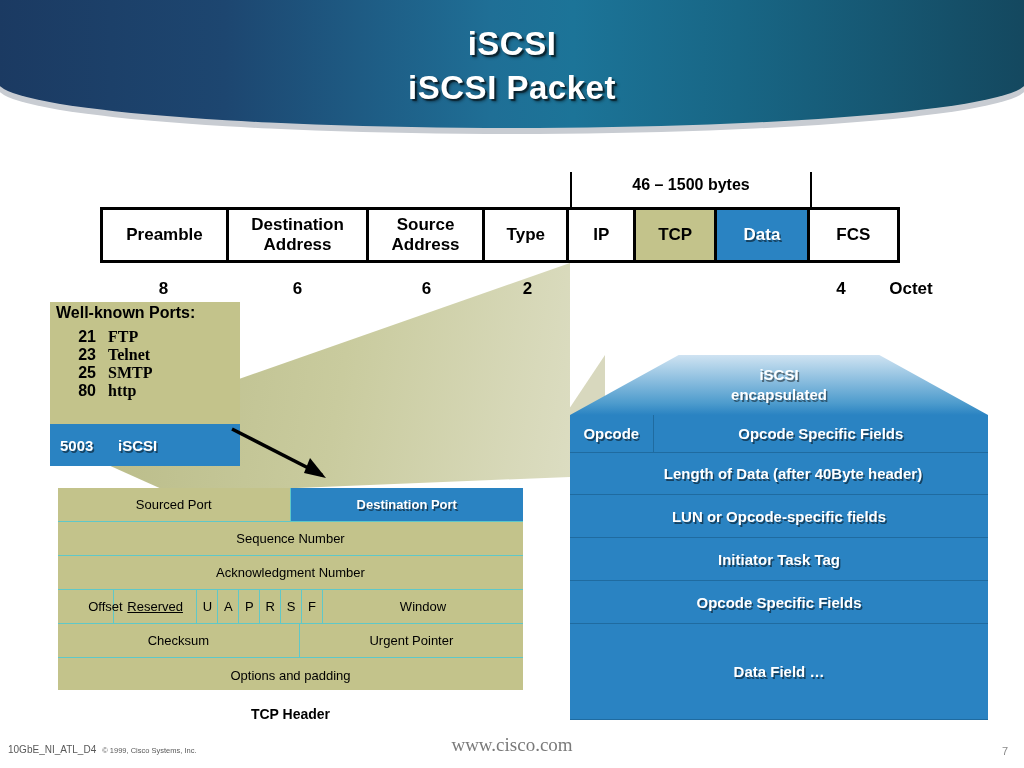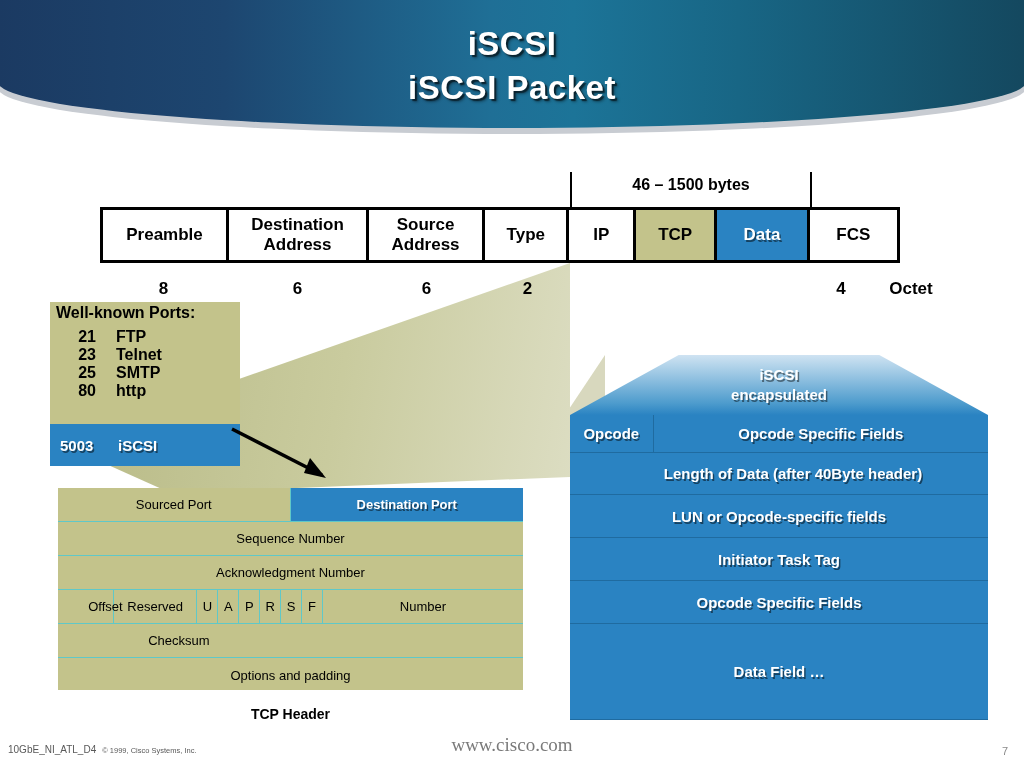--- a/index.html
+++ b/index.html
@@ -73,21 +73,21 @@
   
   #ports-box{
     left:50px;top:302px;width:190px;height:130px;
     background:#c3c38b;
   }
   #ports-title{
     left:56px;top:304px;font-size:16px;font-weight:bold;color:#000;
   }
   .port-row{font-size:16px;font-weight:bold;color:#000;}
   .port-num{display:inline-block;width:40px;text-align:right;}
-  .port-name{display:inline-block;margin-left:20px;}
+  .port-name{display:inline-block;margin-left:12px;font-family:Liberation Serif, serif;}
 
   #iscsi-port{
     left:50px;top:424px;width:190px;height:42px;
     background:#2a83c2;border:2px solid #2a83c2;box-sizing:border-box;
     display:flex;align-items:center;
     color:#fff;font-size:15px;font-weight:bold;
     text-shadow:1.5px 1.5px 0 rgba(0,0,0,.5);
   }
   #iscsi-port .pn{display:inline-block;width:58px;text-align:left;padding-left:8px;}
 
@@ -252,21 +252,21 @@
     </div>
     <div class="trow">
       <div class="tcell" style="width: 100%;">
         <span>Acknowledgment Number</span>
       </div>
     </div>
     <div class="trow">
       <div class="tcell" style="width: 12%; padding-left: 40px;">
         <span>Offset</span>
       </div>
-      <div class="tcell" style="width: 18%;">
+      <div class="tcell" style="width: 18%; text-decoration: underline;">
         <span>Reserved</span>
       </div>
       <div class="tcell" style="width: 4.5%;">
         <span>U</span>
       </div>
       <div class="tcell" style="width: 4.5%;">
         <span>A</span>
       </div>
       <div class="tcell" style="width: 4.5%;">
         <span>P</span>
@@ -274,26 +274,29 @@
       <div class="tcell" style="width: 4.5%;">
         <span>R</span>
       </div>
       <div class="tcell" style="width: 4.5%;">
         <span>S</span>
       </div>
       <div class="tcell" style="width: 4.5%;">
         <span>F</span>
       </div>
       <div class="tcell" style="width: 43%;">
-        <span>Number</span>
+        <span>Window</span>
       </div>
     </div>
     <div class="trow">
       <div class="tcell" style="width: 52%;">
         <span>Checksum</span>
+      </div>
+      <div class="tcell" style="width: 48%;">
+        <span>Urgent Pointer</span>
       </div>
     </div>
     <div class="trow">
       <div class="tcell" style="width: 100%;">
         <span>Options and padding</span>
       </div>
     </div>
   </div>
 <div class="abs" id="tcp-caption">TCP Header</div>
 

